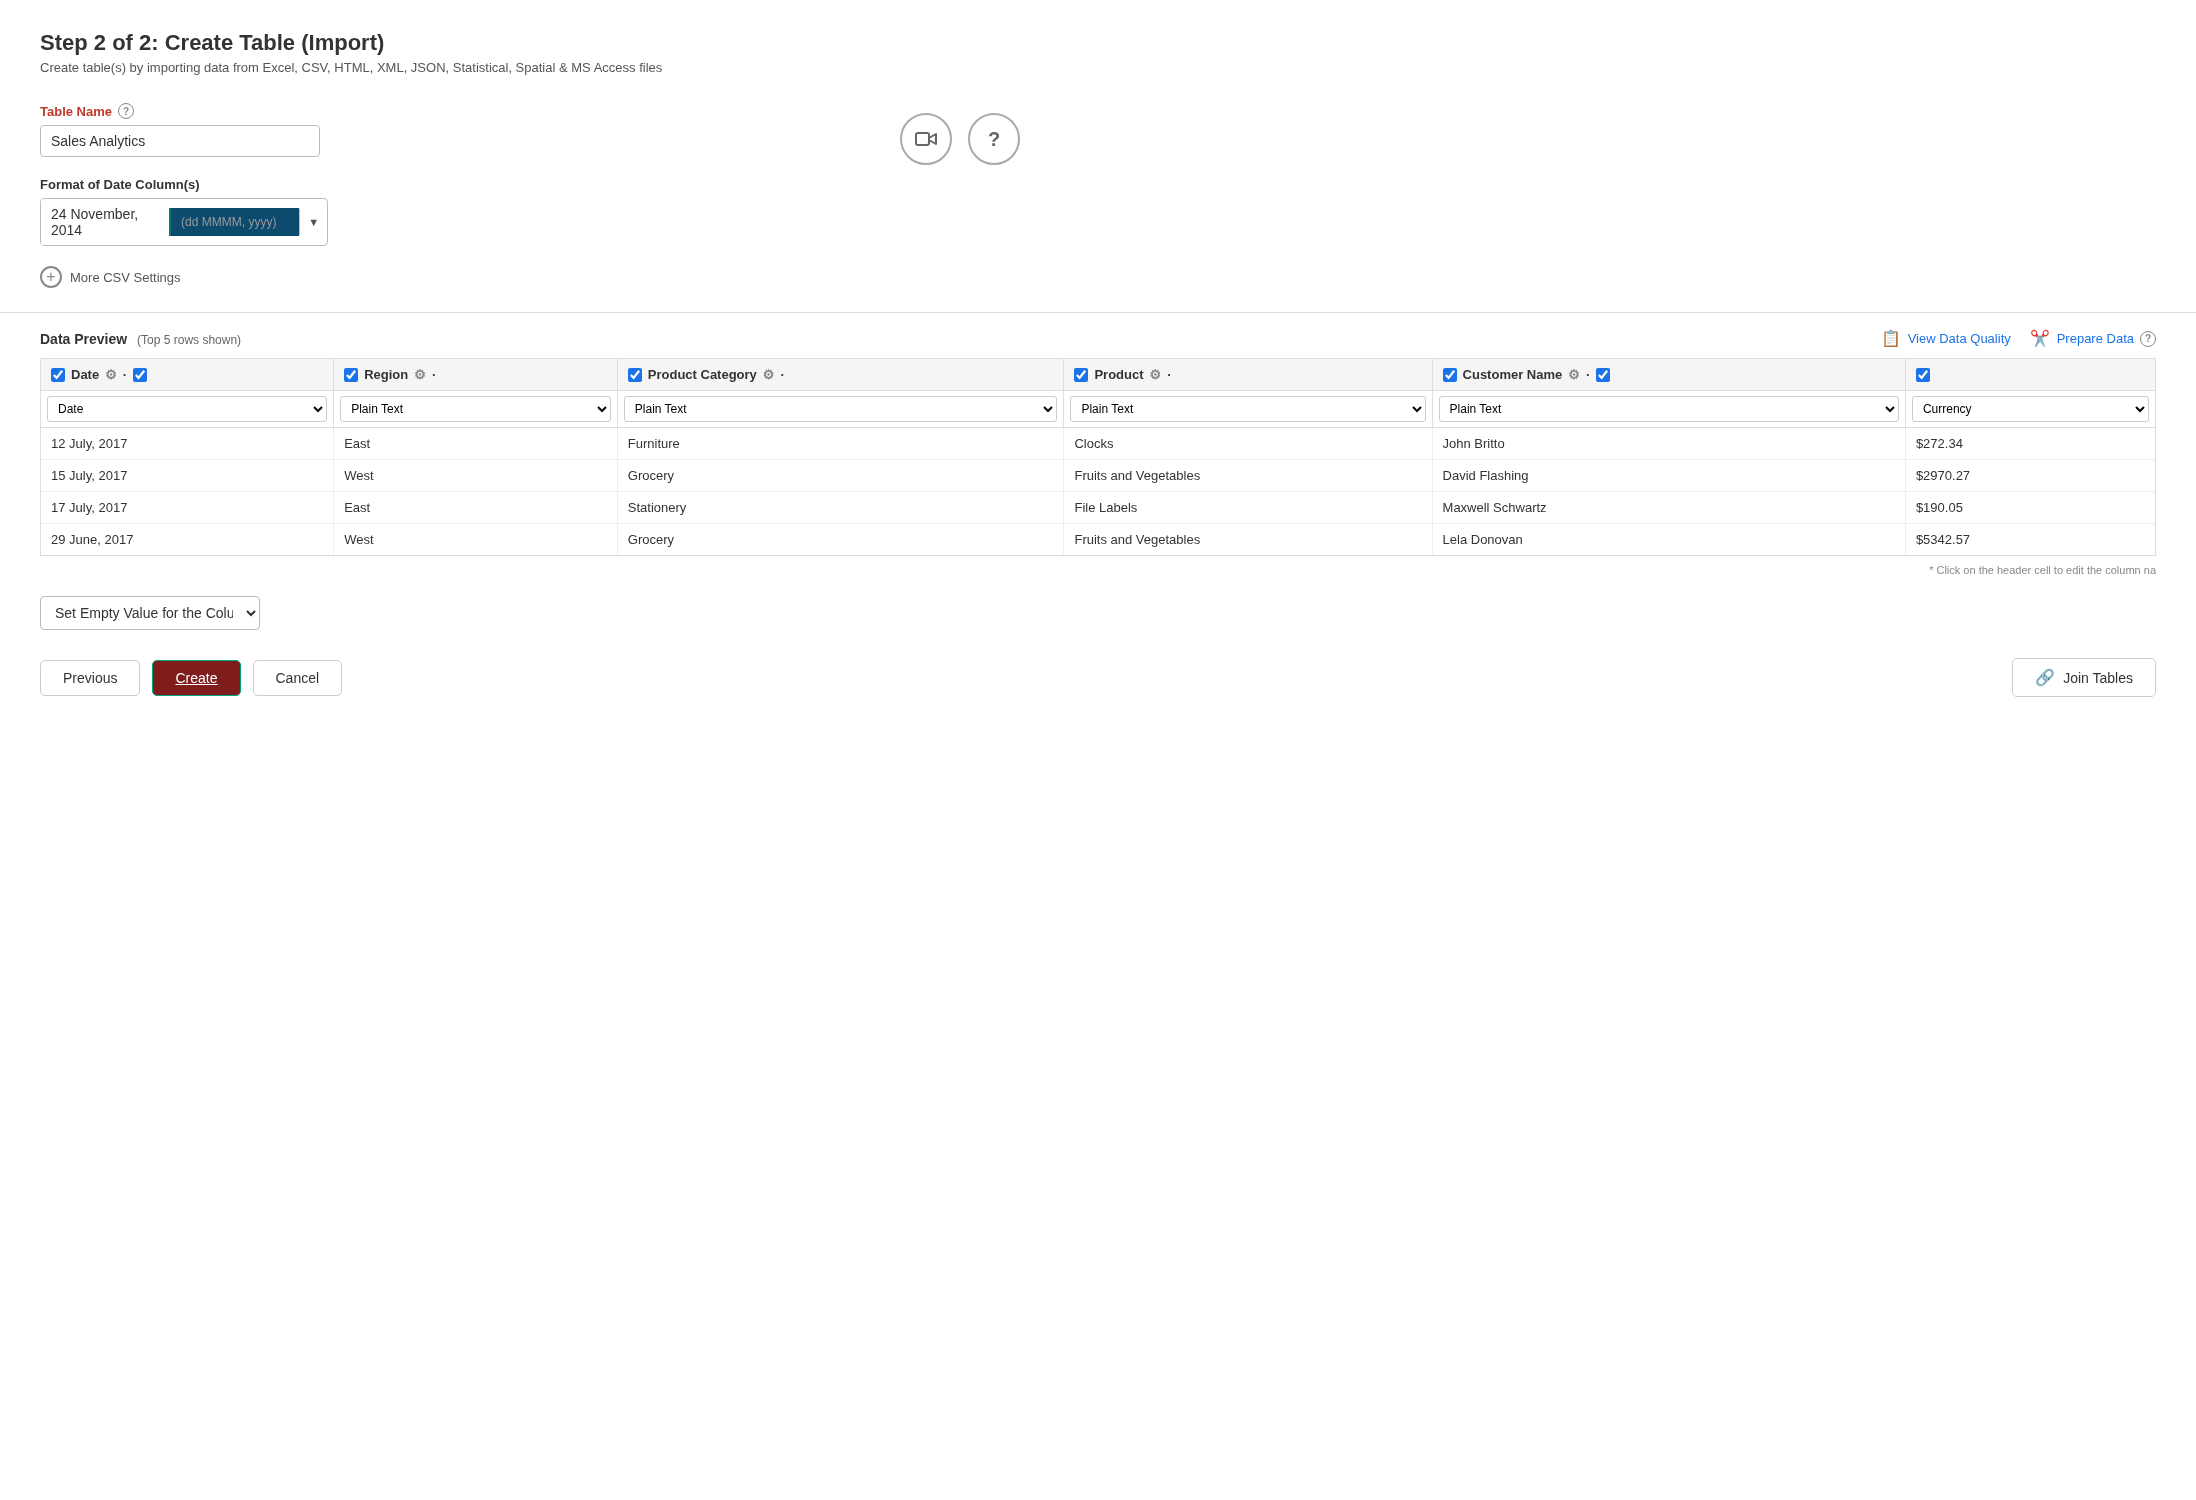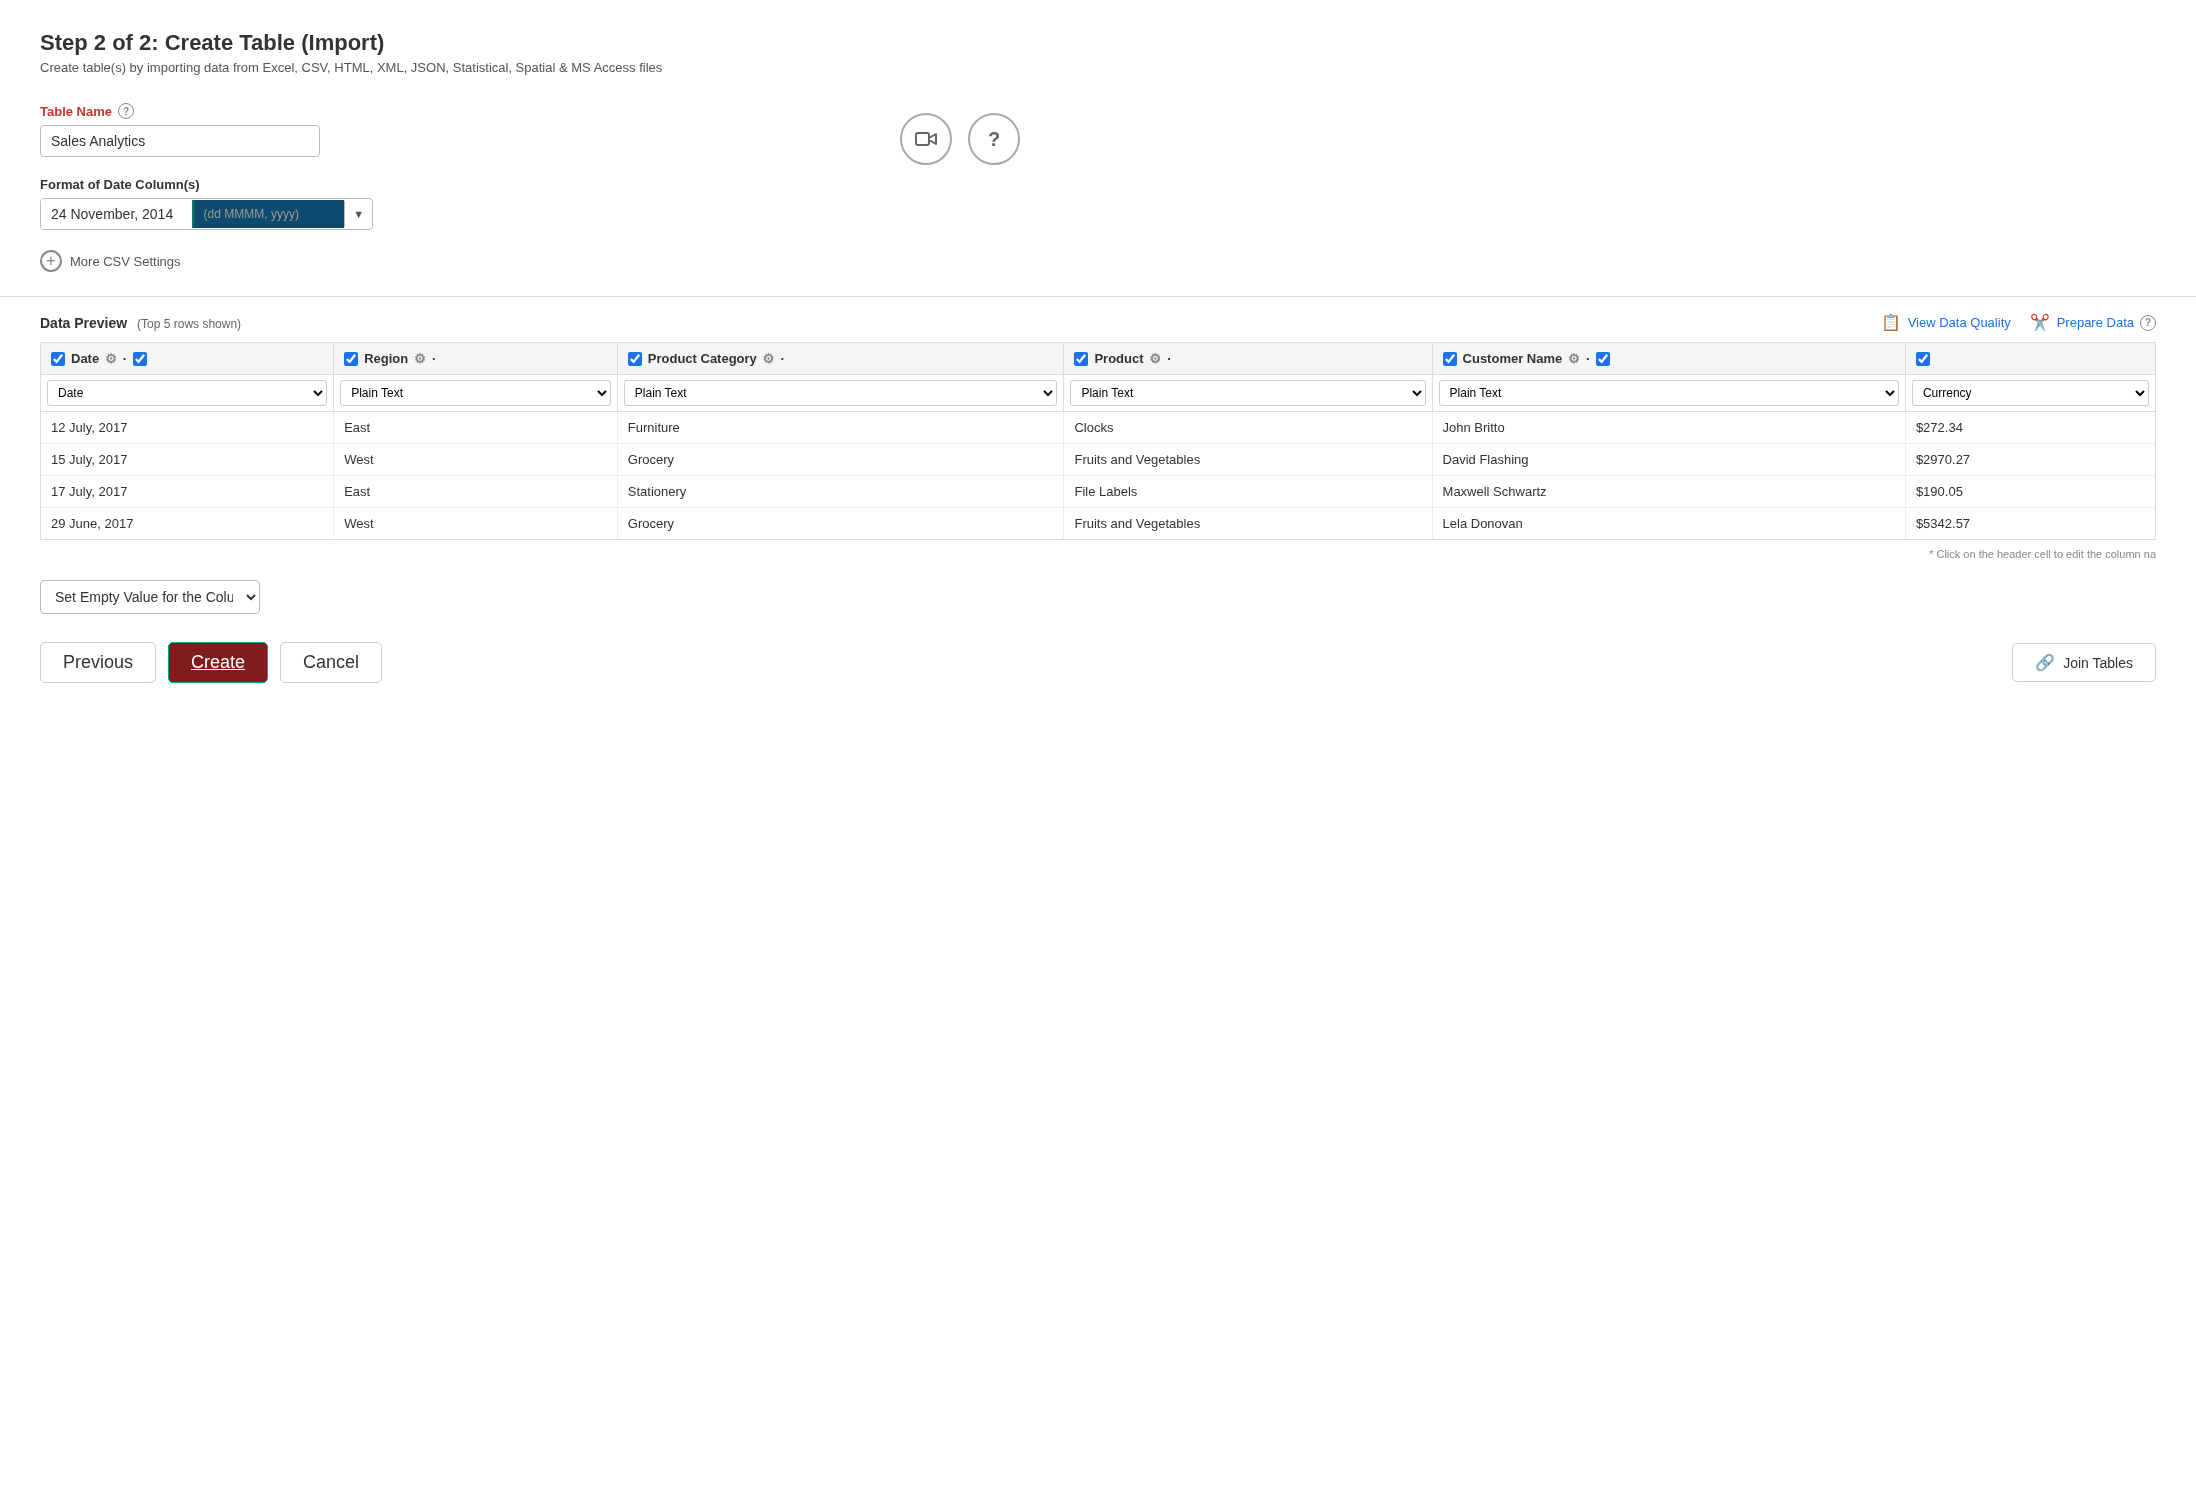--- a/index.html
+++ b/index.html
@@ -102,21 +102,21 @@
       background: #fff;
       appearance: auto;
     }
 
     .date-format-row {
       display: flex;
       align-items: center;
       gap: 0;
       border: 1px solid #bbb;
       border-radius: 4px;
-      width: 333px;
+      width: 288px;
       overflow: hidden;
     }
 
     .date-value {
       padding: 7px 10px;
       font-size: 14px;
       background: #fff;
       flex: 1;
     }
 
@@ -309,21 +309,21 @@
 
     .bottom-actions {
       display: flex;
       align-items: center;
       gap: 12px;
     }
 
     .btn {
       padding: 9px 22px;
       border-radius: 5px;
-      font-size: 18px;
+      font-size: 14px;
       cursor: pointer;
       border: 1px solid #ccc;
       background: #fff;
       color: #333;
       font-weight: 500;
     }
 
     .btn-primary {
       background: #7f1d1d;
       color: #fff;

